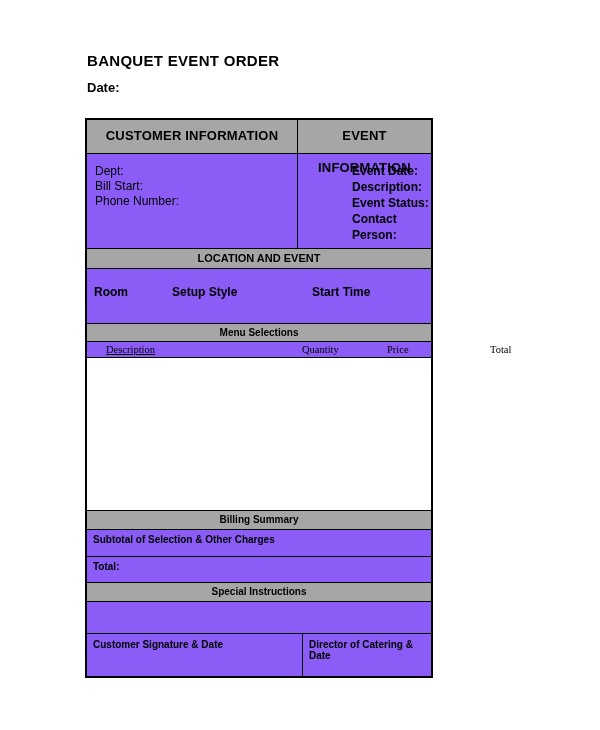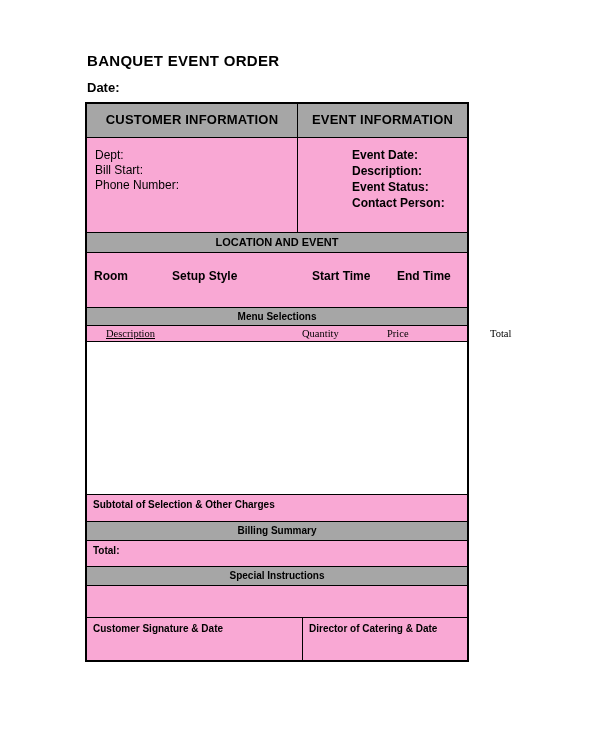--- a/index.html
+++ b/index.html
@@ -23,24 +23,24 @@
   .date-label {
     position: absolute;
     left: 87px;
     top: 80px;
     font-size: 13px;
     font-weight: bold;
   }
   .form {
     position: absolute;
     left: 85px;
-    top: 102px;
-    width: 384px;
+    top: 118px;
+    width: 348px;
     border: 2px solid #000;
-    background: #f9a8d4;
+    background: #8b5cf6;
   }
   .row { border-bottom: 1px solid #000; position: relative; }
   .row:last-child { border-bottom: none; }
   .split { display: flex; }
   .split .cell-l { border-right: 1px solid #000; }
   .graybar {
     background: #a6a6a6;
     text-align: center;
     font-weight: bold;
   }
@@ -128,34 +128,33 @@
       <div class="fld">Event Status:</div>
       <div class="fld">Contact Person:</div>
     </div>
   </div>
 
   <div class="row graybar loc-bar">LOCATION AND EVENT</div>
   <div class="row loc-cols">
     <span>Room</span>
     <span>Setup Style</span>
     <span>Start Time</span>
-    <span>End Time</span>
   </div>
 
   <div class="row graybar small-bar">Menu Selections</div>
   <div class="row menu-cols">
     <span class="c0">Description</span>
     <span class="c1">Quantity</span>
     <span class="c2">Price</span>
     <span class="c3">Total</span>
   </div>
   <div class="row menu-body"></div>
 
+  <div class="row graybar bill-bar">Billing Summary</div>
   <div class="row line-row subtotal-row">Subtotal of Selection &amp; Other Charges</div>
-  <div class="row graybar bill-bar">Billing Summary</div>
   <div class="row line-row total-row">Total:</div>
 
   <div class="row graybar bill-bar">Special Instructions</div>
   <div class="row empty-row"></div>
 
   <div class="row sig-row">
     <div class="cell-l">Customer Signature &amp; Date</div>
     <div class="cell-r">Director of Catering &amp; Date</div>
   </div>
 

